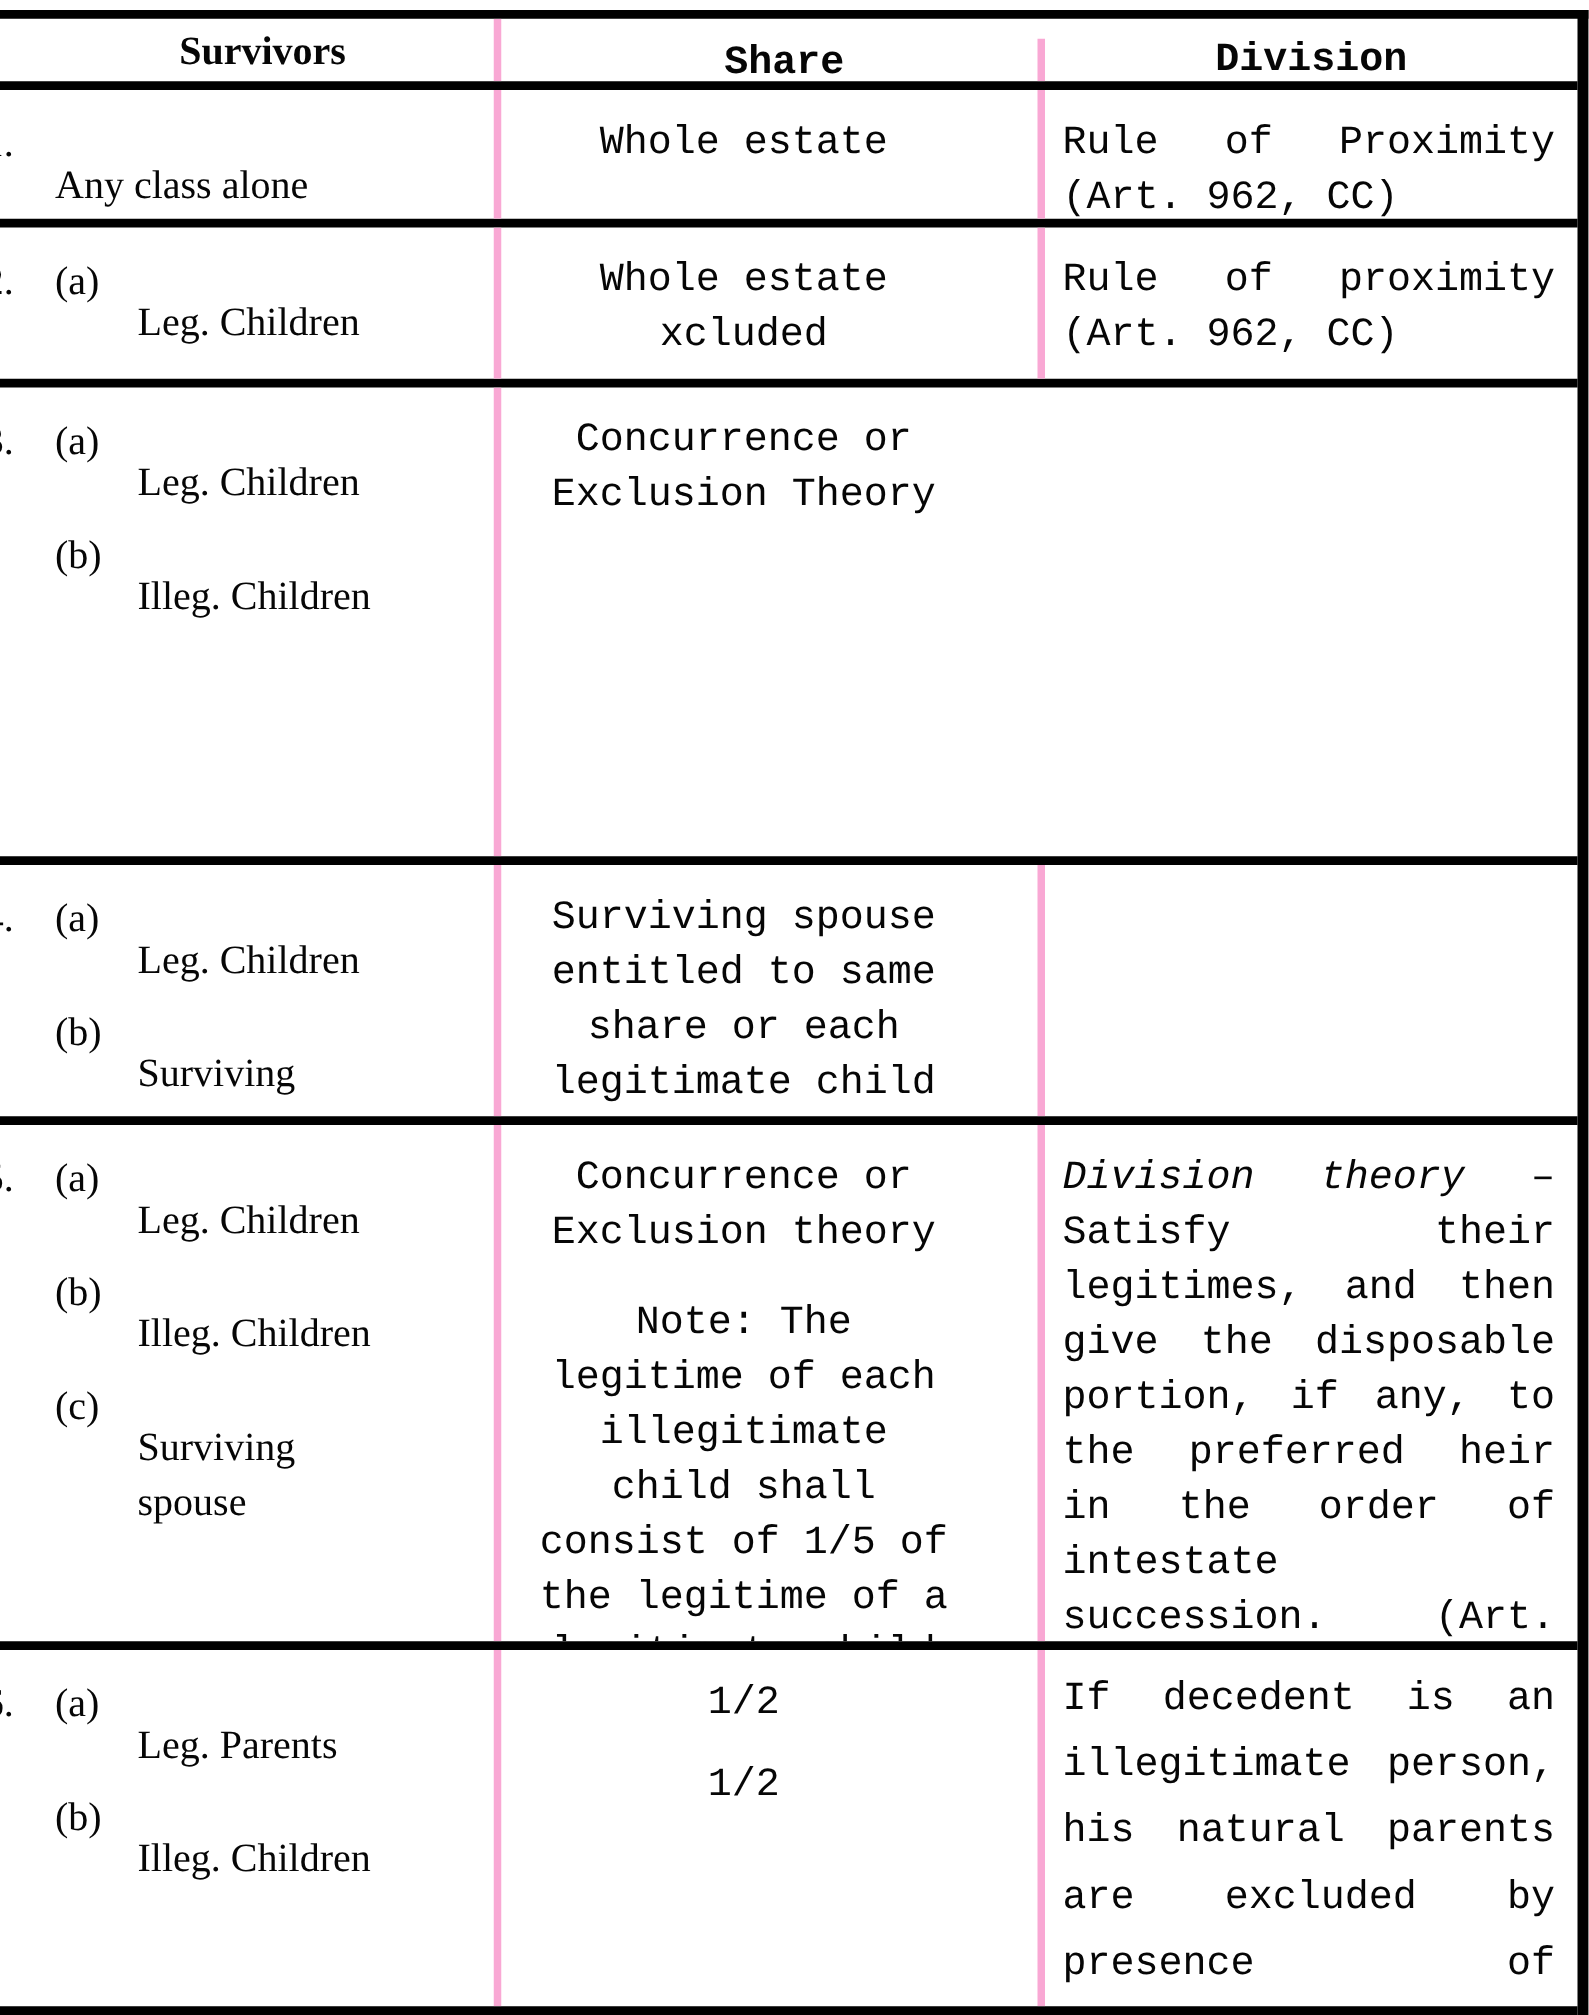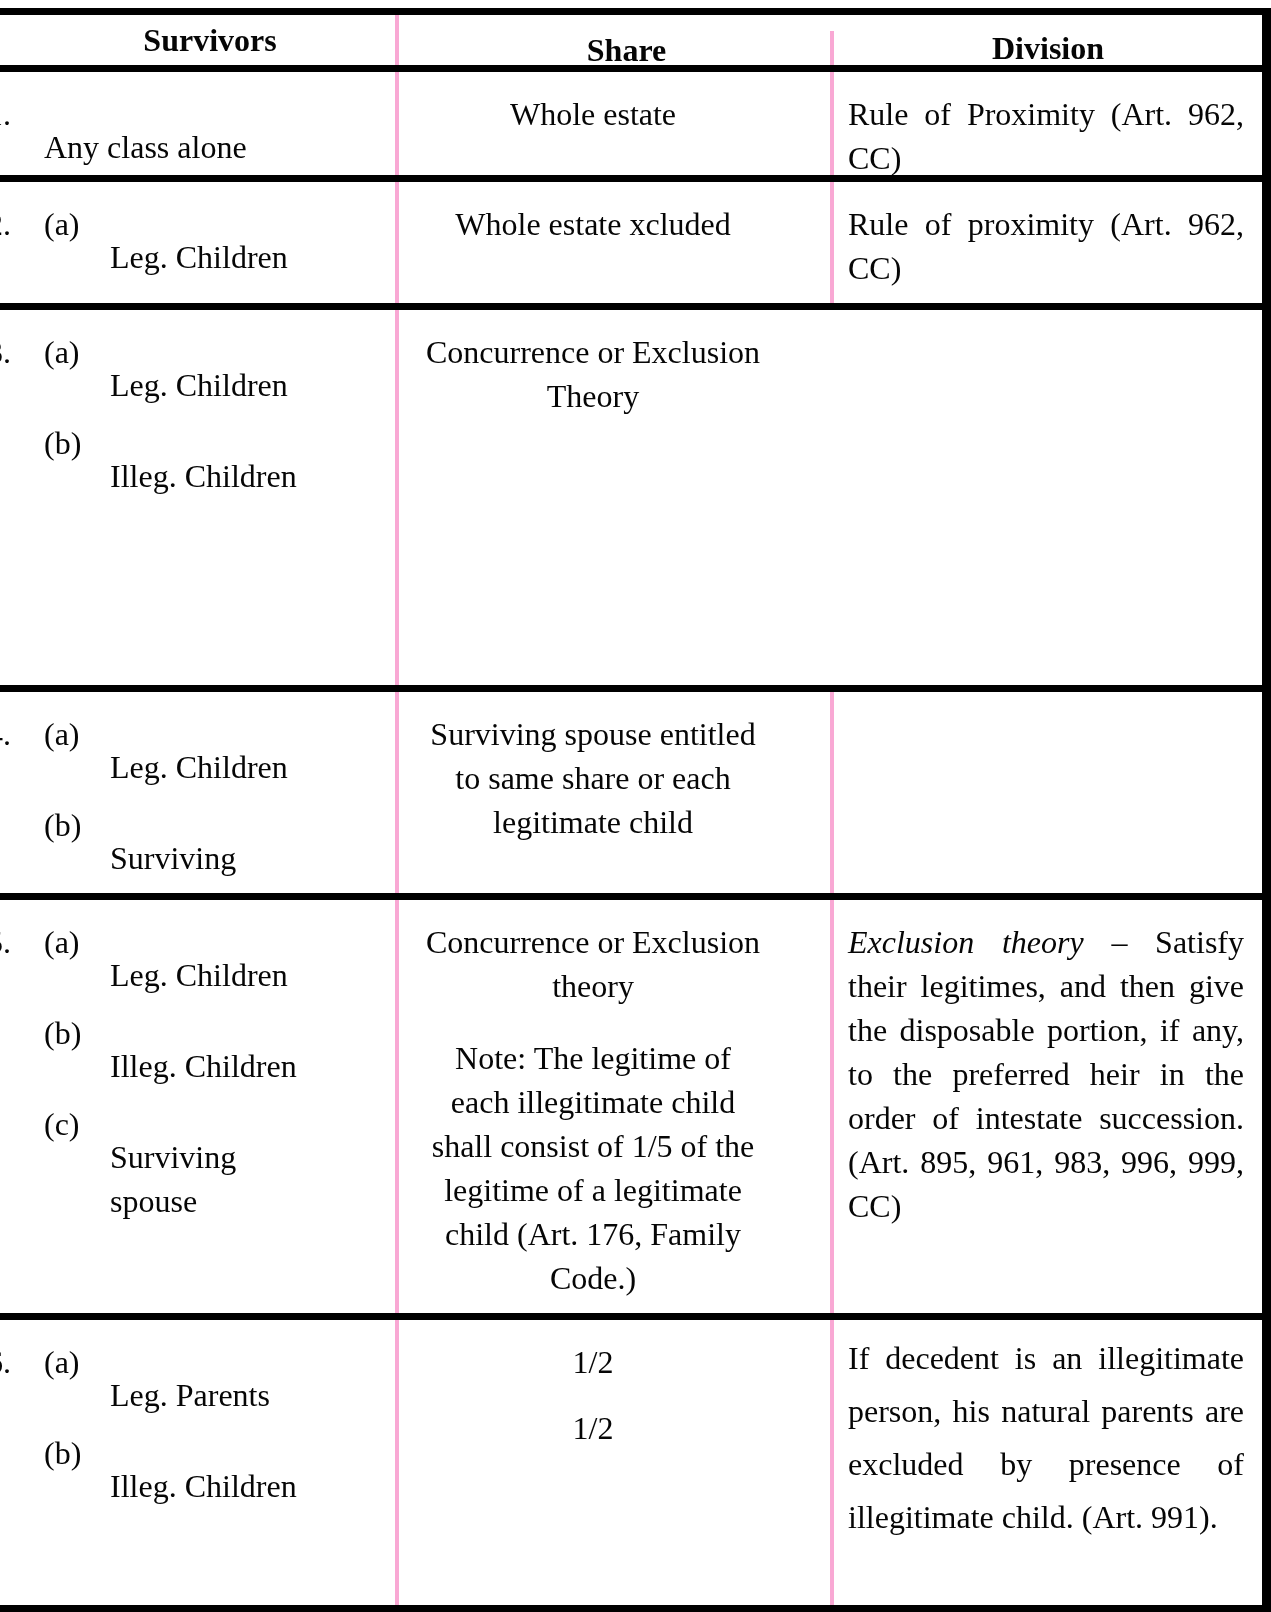--- a/index.html
+++ b/index.html
@@ -34,21 +34,21 @@
     background: #000;
   }
 
   .row {
     display: grid;
     grid-template-columns: 395px 435px 432px;
     border-bottom: 7px solid #000;
     overflow: hidden;
   }
   .row > .cell { overflow: hidden; }
-  .c2, .c3 { border-left: 4px solid #f9a8d4; }
+  .c2, .c3 { border-left: 6px solid #f9a8d4; font-family: Liberation Mono, monospace; }
 
   .hrow      { height: 57px; }
   .r1        { height: 110px; }
   .r2        { height: 128px; }
   .r3        { height: 382px; }
   .r4        { height: 208px; }
   .r5        { height: 420px; }
   .r6        { height: 292px; }
 
   .hcell {
@@ -184,21 +184,21 @@
         <div class="li">
           <span class="mk">(c)</span>
           <span class="tx narrow">Surviving spouse</span>
         </div>
       </div>
       <div class="cell c2">
         <p>Concurrence or Exclusion theory</p>
         <p class="mt">Note: The legitime of each illegitimate child shall consist of 1/5 of the legitime of a legitimate child (Art. 176, Family Code.)</p>
       </div>
       <div class="cell c3">
-        <p><i>Exclusion theory</i><span> – Satisfy their legitimes, and then give the disposable portion, if any, to the preferred heir in the order of intestate succession. (Art. 895, 961, 983, 996, 999, CC)</span></p>
+        <p><i>Division theory</i><span> – Satisfy their legitimes, and then give the disposable portion, if any, to the preferred heir in the order of intestate succession. (Art. 895, 961, 983, 996, 999, CC)</span></p>
       </div>
     </div>
 
     <div class="row r6">
       <div class="cell c1">
         <span class="rownum">6.</span>
         <div class="li">
           <span class="mk">(a)</span>
           <span class="tx">Leg. Parents</span>
         </div>

